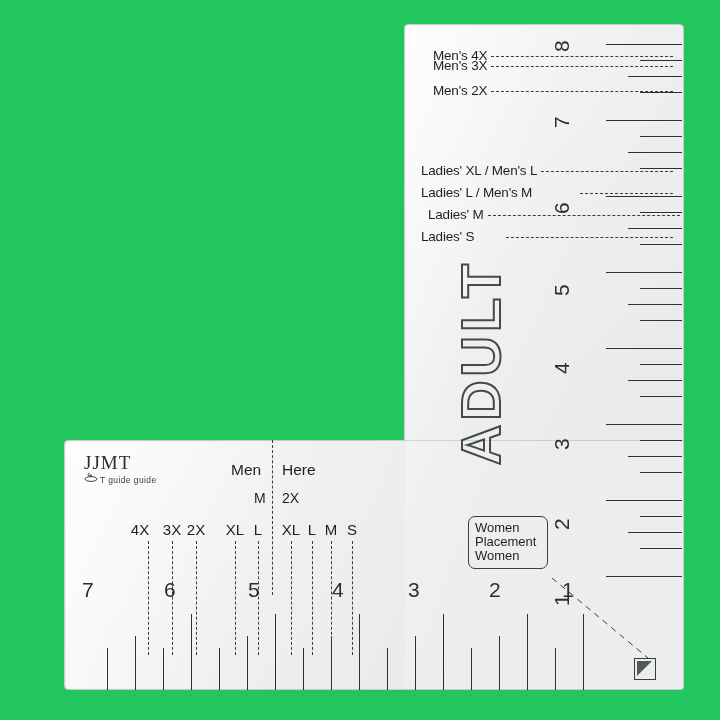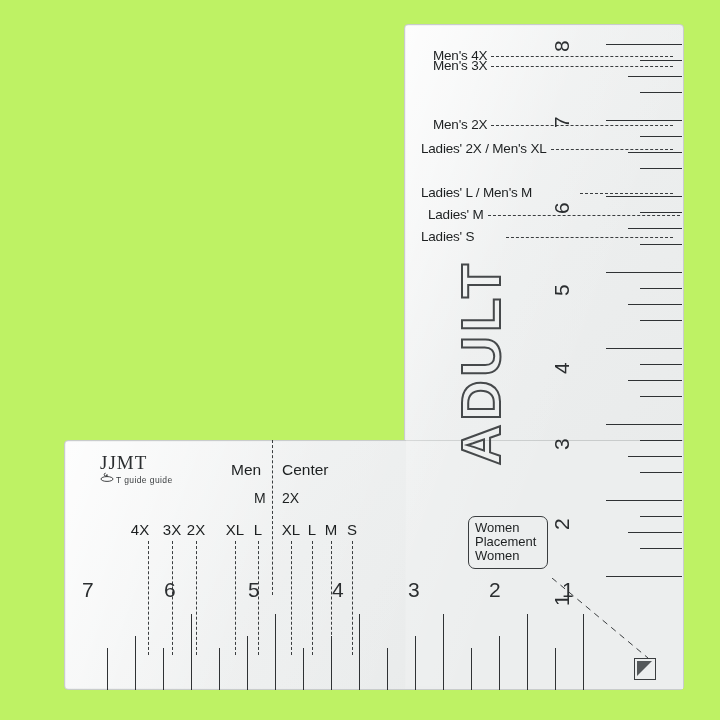--- a/index.html
+++ b/index.html
@@ -4,21 +4,21 @@
 <style>
   html, body {
     margin: 0;
     padding: 0;
     background: #ffffff;
   }
   #stage {
     position: relative;
     width: 720px;
     height: 720px;
-    background: #bef264;
+    background: #22c55e;
     font-family: "Liberation Sans", sans-serif;
     overflow: hidden;
     text-decoration: underline;
   }
 
   
   .ruler-body {
     position: absolute;
     background: linear-gradient(135deg, #f2f3f3 0%, #eceeee 40%, #e7e9e9 100%);
     border: 1px solid #c9cccc;
@@ -114,21 +114,21 @@
     color: transparent;
     -webkit-text-stroke: 2px #46494b;
     transform: rotate(-90deg);
     transform-origin: center center;
     font-family: "Liberation Sans", sans-serif;
   }
 
   
   #brand {
     position: absolute;
-    left: 100px;
+    left: 84px;
     top: 452px;
     width: 120px;
   }
   #brand .brand-name {
     font-family: "Liberation Serif", serif;
     font-size: 19px;
     letter-spacing: 1px;
     color: #2b2e30;
   }
   #brand .brand-sub {
@@ -243,26 +243,26 @@
   <div class="sheen" id="sheen-h"></div>
 
   <div class="size-row" style="left:433px; top:47px;">
     <span class="label">Men's 4X</span>
     <span class="dash"></span>
   </div>
   <div class="size-row" style="left:433px; top:57px;">
     <span class="label">Men's 3X</span>
     <span class="dash"></span>
   </div>
-  <div class="size-row" style="left:433px; top:116px;align-items:center;">
+  <div class="size-row" style="left:433px; top:82px;align-items:center;">
     <span class="label">Men's 2X</span>
     <span class="dash"></span>
   </div>
-  <div class="size-row" style="left:421px; top:140px; width:252px;">
-    <span class="label">Ladies' 2X / Men's XL</span>
+  <div class="size-row" style="left:421px; top:162px; width:252px;">
+    <span class="label">Ladies' XL / Men's L</span>
     <span class="dash"></span>
   </div>
   <div class="size-row" style="left:421px; top:184px; width:252px;gap:44px;">
     <span class="label">Ladies' L / Men's M</span>
     <span class="dash"></span>
   </div>
   <div class="size-row" style="left:428px; top:206px; width:252px;">
     <span class="label">Ladies' M</span>
     <span class="dash"></span>
   </div>
@@ -315,21 +315,21 @@
   <div id="brand">
     <div class="brand-name">JJMT</div>
     <svg class="brand-mark" viewBox="0 0 14 10">
       <ellipse cx="7" cy="7" rx="6" ry="2.4" fill="none" stroke="#2b2e30" stroke-width="0.9"></ellipse>
       <path d="M7 5 L7 2.5 A1.4 1.4 0 1 1 5.6 1.2" fill="none" stroke="#2b2e30" stroke-width="0.9"></path>
     </svg>
     <div class="brand-sub">T guide guide</div>
   </div>
 
   <div class="col-head" style="left:231px; top:461px;">Men</div>
-  <div class="col-head" style="left:282px; top:461px;">Center</div>
+  <div class="col-head" style="left:282px; top:461px;">Here</div>
   <div class="mini-label" style="left:254px; top:490px;">M</div>
   <div class="mini-label" style="left:282px; top:490px;">2X</div>
   <div id="center-divider"></div>
 
   <div class="leader-label" style="left:140px; top:521px;">4X</div>
   <div class="leader" style="left:148px; top:541px; height:114px;"></div>
 
   <div class="leader-label" style="left:172px; top:521px;">3X</div>
   <div class="leader" style="left:172px; top:541px; height:114px;"></div>
 

